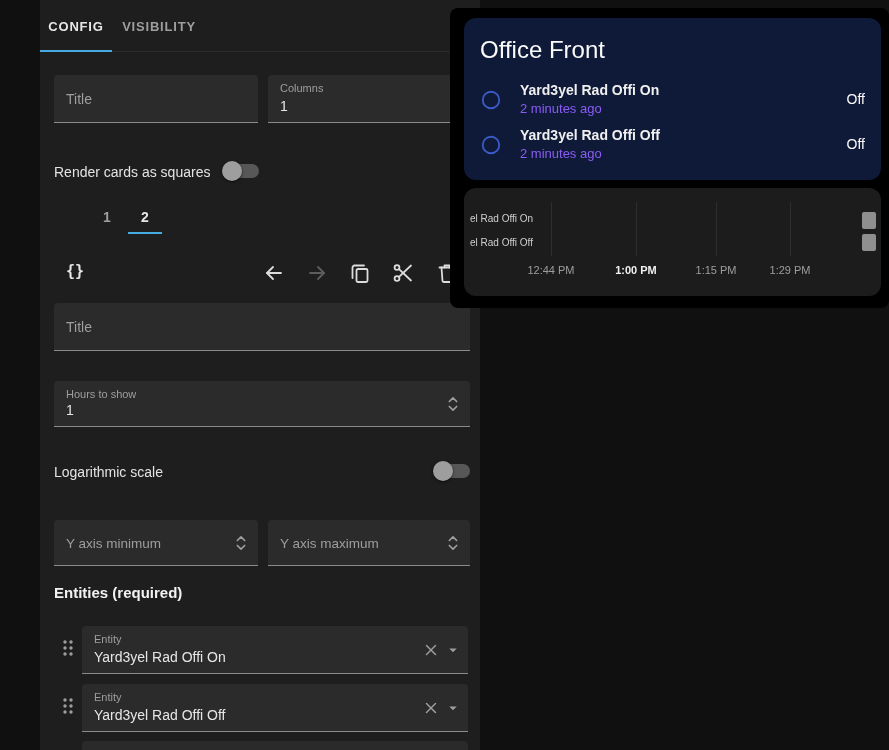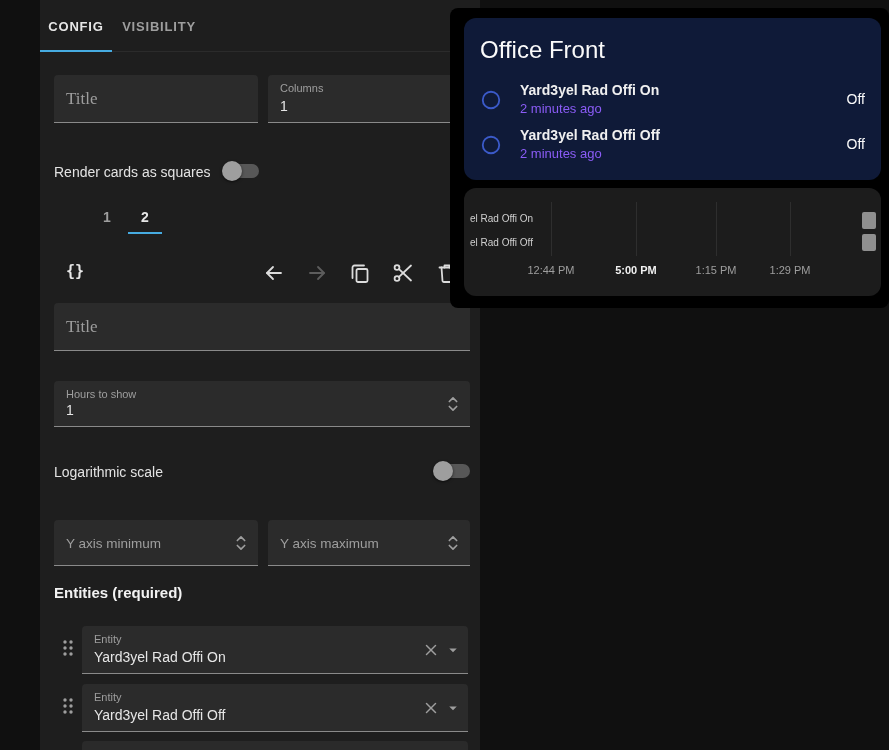--- a/index.html
+++ b/index.html
@@ -19,21 +19,21 @@
   .tab{position:absolute;top:0;height:52px;display:flex;align-items:center;justify-content:center;
        font-size:13px;font-weight:700;letter-spacing:.8px;cursor:pointer;}
   .tab .underline{position:absolute;left:0;right:0;bottom:0;height:2px;background:var(--accent);}
   .tab.inactive{color:#9e9e9e;font-weight:600;}
 
   .tf{position:absolute;background:#2b2b2b;border-bottom:1px solid #8a8a8a;border-radius:4px 4px 0 0;}
   .tf .lab{position:absolute;left:12px;top:7px;font-size:11px;color:#9e9e9e;}
   .tf .val{position:absolute;left:12px;bottom:8px;font-size:14px;color:#e6e6e6;}
   .tf .center-lab{position:absolute;left:12px;top:50%;transform:translateY(-50%);font-size:13.5px;color:#9e9e9e;}
   .tf input{position:absolute;left:0;top:0;width:100%;height:100%;background:transparent;border:none;outline:none;
-            color:#ef4444;font-size:17px;padding:0 12px;font-family:Liberation Serif, serif;}
+            color:#ef4444;font-size:14px;padding:0 12px;font-family:Liberation Sans, sans-serif;}
   .tf input::placeholder{color:#9e9e9e;}
   .stepper{position:absolute;right:6px;top:50%;transform:translateY(-50%);width:22px;height:22px;}
 
   .switch{position:absolute;width:34px;height:14px;border-radius:7px;background:#575757;cursor:pointer;}
   .switch .thumb{position:absolute;left:-3px;top:-3px;width:20px;height:20px;border-radius:50%;background:#9e9e9e;
                  box-shadow:0 1px 3px rgba(0,0,0,.6);}
 
   .plain-label{position:absolute;font-size:14px;color:#e3e3e3;}
   .cardtab{position:absolute;top:200px;width:34px;height:34px;display:flex;align-items:center;justify-content:center;
            font-size:14px;font-weight:600;cursor:pointer;}
@@ -283,19 +283,19 @@
 
       <div class="gline" style="left:87px;"></div>
       <div class="gline" style="left:172px;"></div>
       <div class="gline" style="left:252px;"></div>
       <div class="gline" style="left:326px;"></div>
 
       <div class="gbar" style="top:24px;"></div>
       <div class="gbar" style="top:46px;"></div>
 
       <span class="gtime" style="left:87px;">12:44 PM</span>
-      <span class="gtime bold" style="left:172px;">5:00 PM</span>
+      <span class="gtime bold" style="left:172px;">1:00 PM</span>
       <span class="gtime" style="left:252px;">1:15 PM</span>
       <span class="gtime" style="left:326px;">1:29 PM</span>
     </div>
   </div>
 
 </div>
 
 </body></html>

